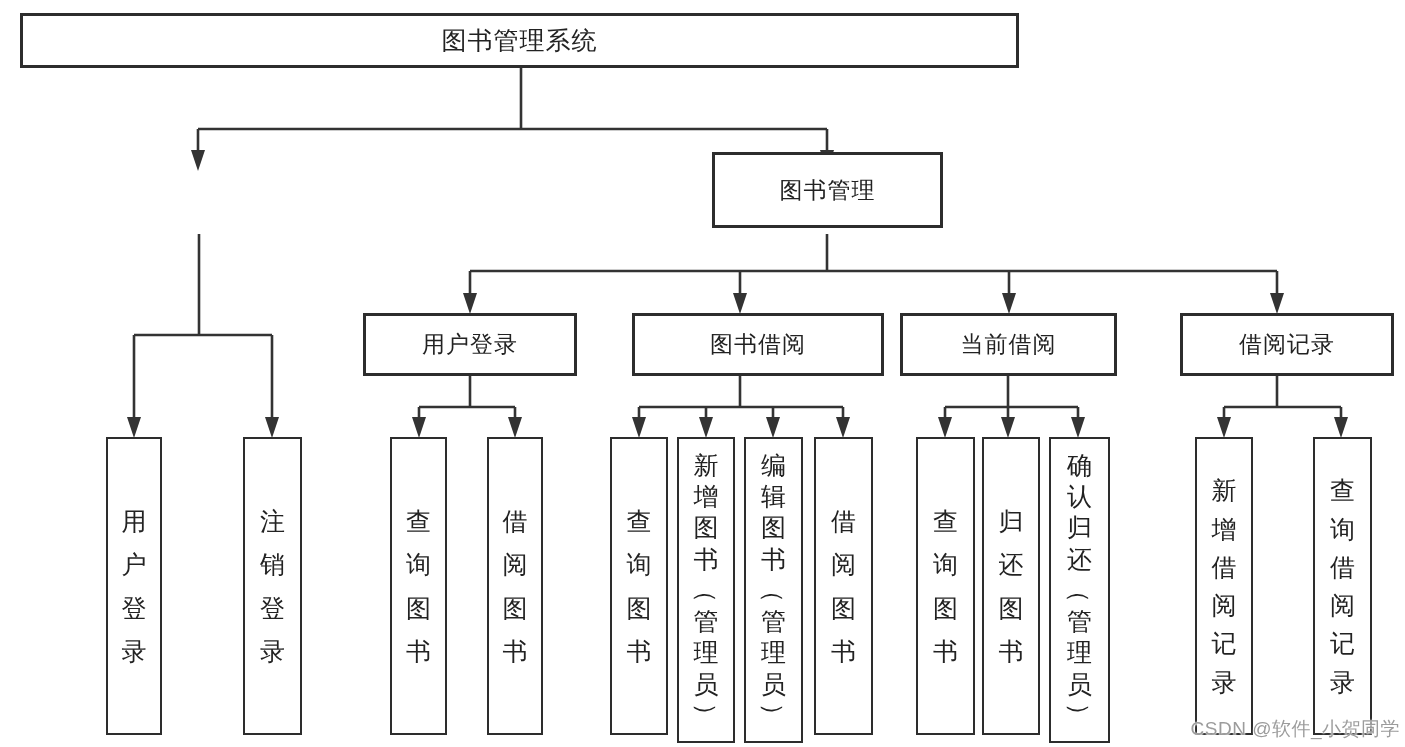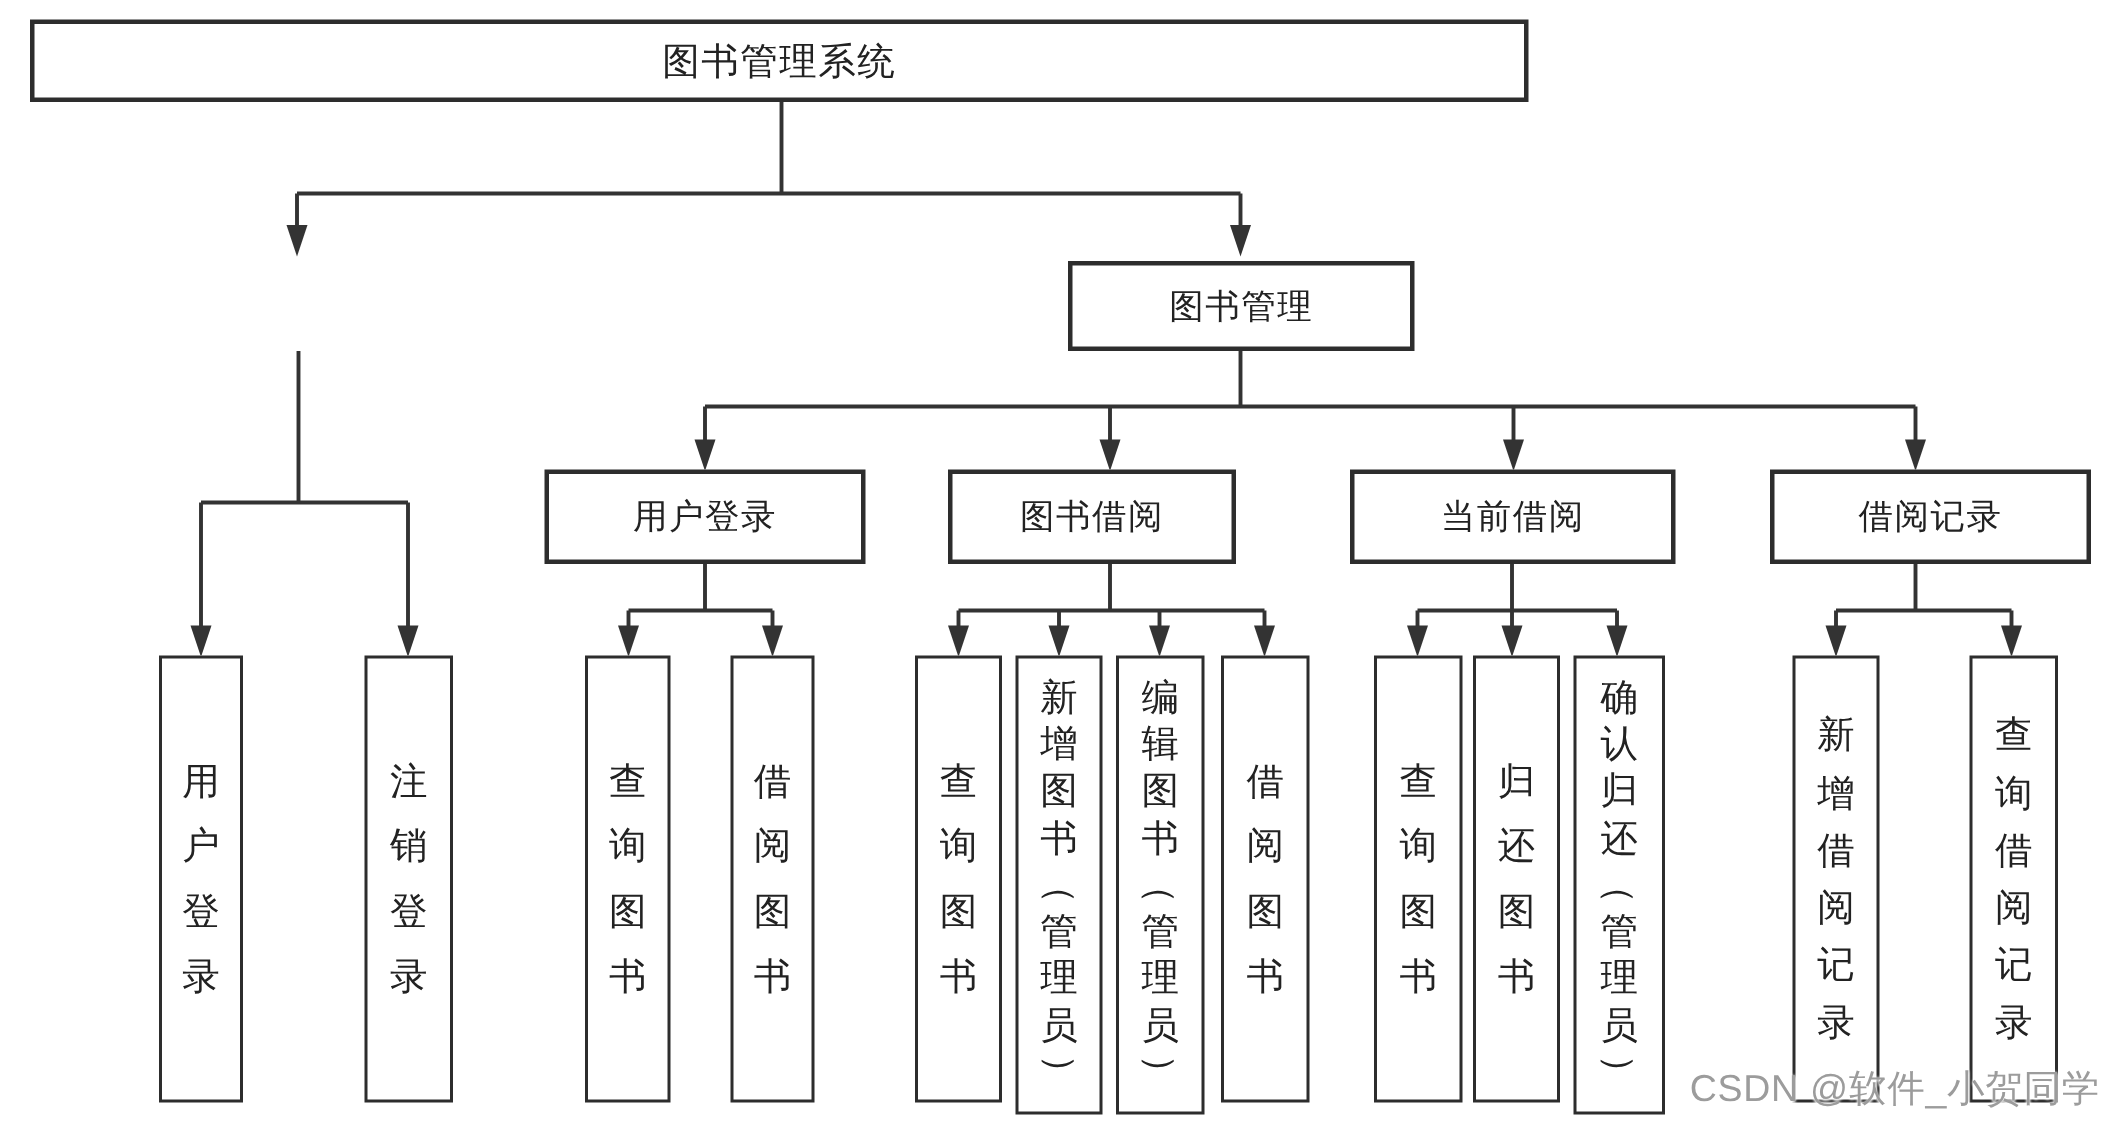--- a/index.html
+++ b/index.html
@@ -49,21 +49,21 @@
     display: block;
     font-size: 25px;
     line-height: 1.05;
     color: #222222;
   }
   .vchar.rot { transform: rotate(90deg); }
   .watermark {
     position: absolute;
     right: 5px;
     bottom: 5px;
-    font-size: 25px;
+    font-size: 19px;
     letter-spacing: 0.5px;
     color: #9c9c9c;
     text-shadow: 0 0 2px #ffffff, 0 1px 2px #ffffff;
     z-index: 9;
     white-space: nowrap;
   }
 </style>
 </head>
 <body>
 
@@ -135,28 +135,28 @@
       <polygon points="1071,417 1085,417 1078,438"></polygon>
       <polygon points="1217,417 1231,417 1224,438"></polygon>
       <polygon points="1334,417 1348,417 1341,438"></polygon>
     </g>
   </svg>
 
   <div class="node h root" style="left:20px;top:13px;width:999px;height:55px">
     <span>图书管理系统</span>
   </div>
 
-  <div class="node h" style="left:712px;top:174px;width:231px;height:60px">
+  <div class="node h" style="left:712px;top:152px;width:231px;height:76px">
     <span>图书管理</span>
   </div>
 
   <div class="node h" style="left:363px;top:313px;width:214px;height:63px">
     <span>用户登录</span>
   </div>
-  <div class="node h" style="left:632px;top:313px;width:192px;height:63px">
+  <div class="node h" style="left:632px;top:313px;width:252px;height:63px">
     <span>图书借阅</span>
   </div>
   <div class="node h" style="left:900px;top:313px;width:217px;height:63px">
     <span>当前借阅</span>
   </div>
   <div class="node h" style="left:1180px;top:313px;width:214px;height:63px">
     <span>借阅记录</span>
   </div>
 
   <div class="node v" style="left:106px;top:437px;width:56px;height:298px">

